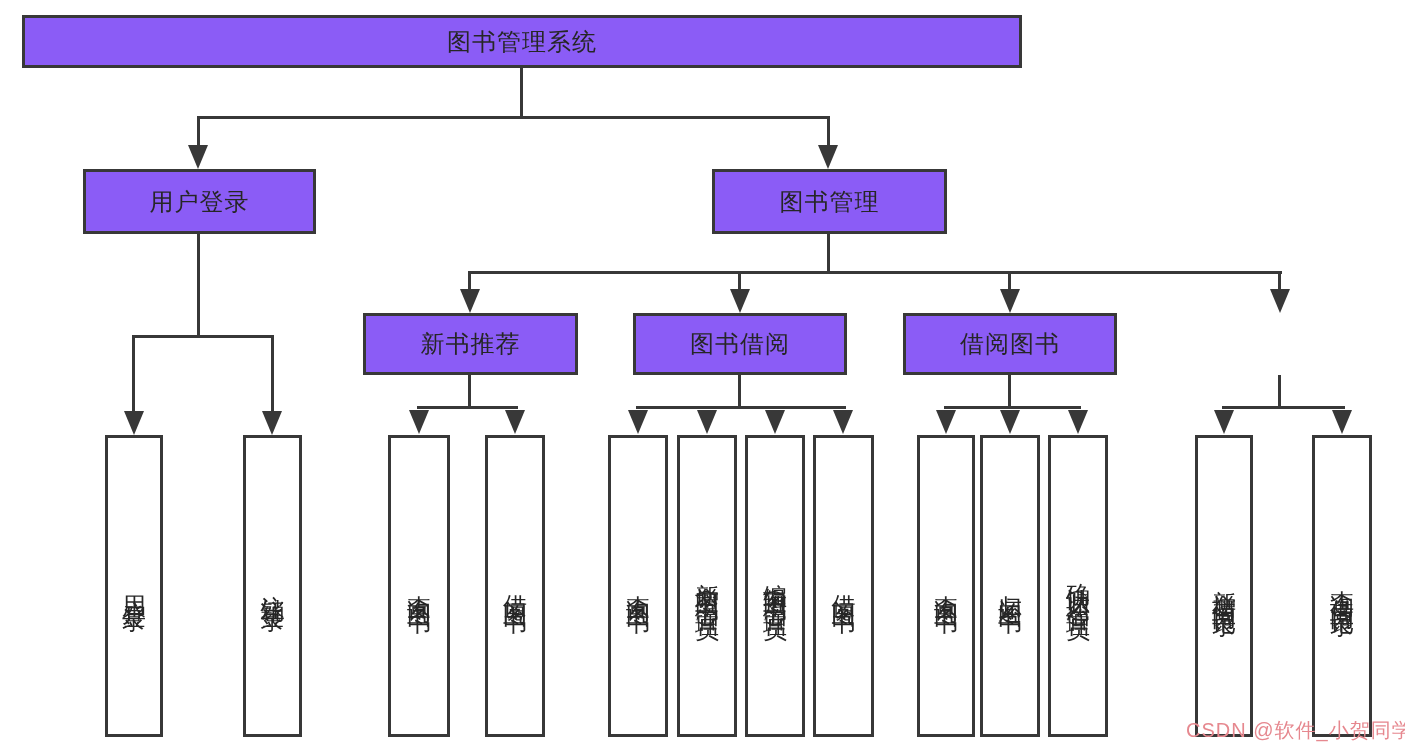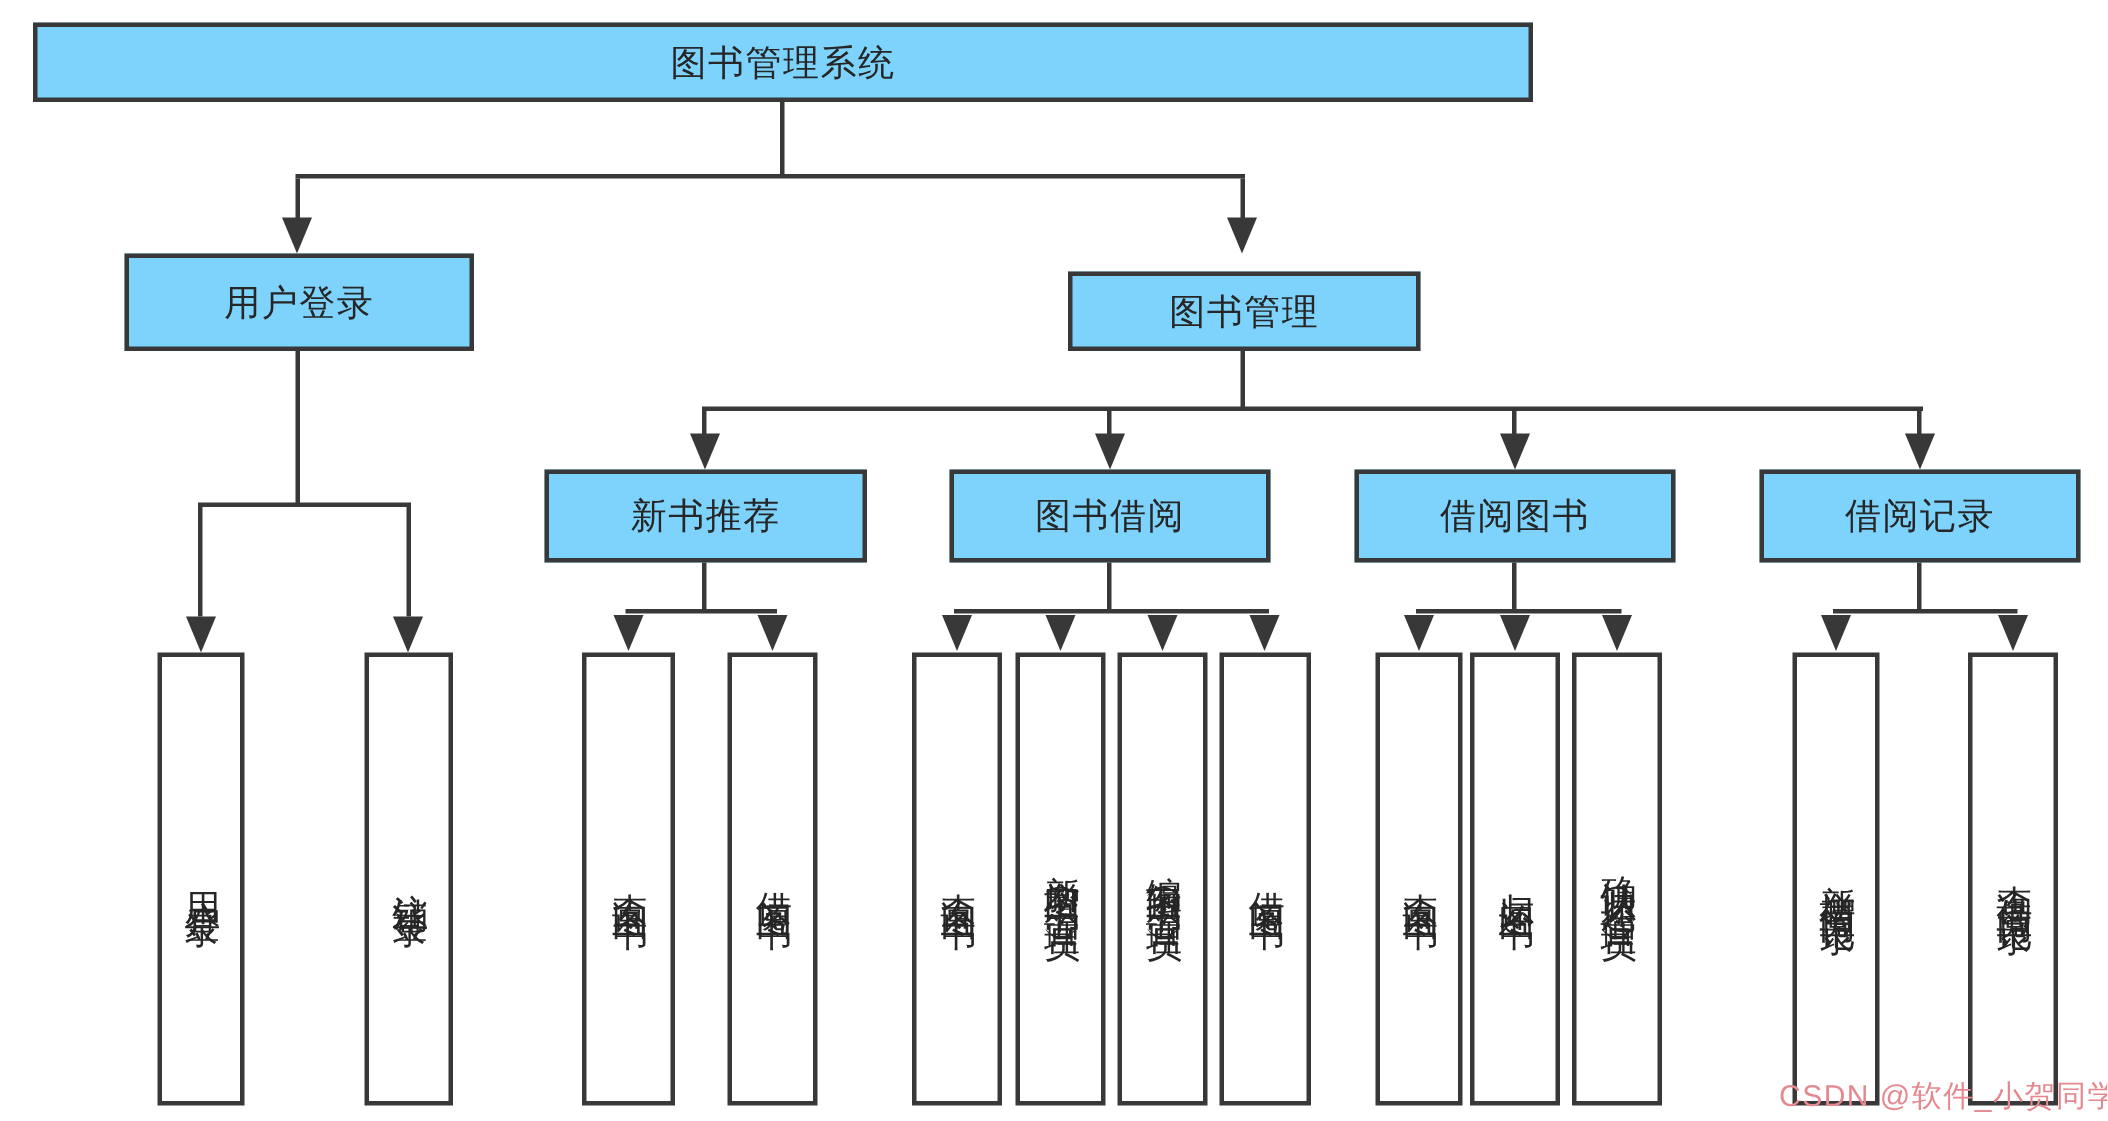--- a/index.html
+++ b/index.html
@@ -14,21 +14,21 @@
   #canvas{
     position:relative;
     width:1405px;height:747px;
     background:var(--background);
     overflow:hidden;
   }
   .hbox{
     position:absolute;
     box-sizing:border-box;
     border:3px solid var(--box-border);
-    background:#7dd3fc;
+    background:#8b5cf6;
     display:flex;align-items:center;justify-content:center;
     font-size:24px;color:var(--text);
     letter-spacing:1px;
     white-space:nowrap;
   }
   .vbox{
     position:absolute;
     top:435px;height:302px;
     box-sizing:border-box;
     border:3px solid var(--box-border);
@@ -64,21 +64,21 @@
   <div class="hbox" style="left:22px;top:15px;width:1000px;height:53px">图书管理系统</div>
 
   <div class="line" style="left:520px;top:68px;width:3px;height:50px"></div>
   <div class="line" style="left:197px;top:116px;width:633px;height:3px"></div>
   <div class="line" style="left:197px;top:119px;width:3px;height:28px"></div>
   <div class="arrow" style="left:188px;top:145px"></div>
   <div class="line" style="left:827px;top:119px;width:3px;height:28px"></div>
   <div class="arrow" style="left:818px;top:145px"></div>
 
   <div class="hbox" style="left:83px;top:169px;width:233px;height:65px">用户登录</div>
-  <div class="hbox" style="left:712px;top:181px;width:235px;height:53px">图书管理</div>
+  <div class="hbox" style="left:712px;top:169px;width:235px;height:65px">图书管理</div>
 
   <div class="line" style="left:197px;top:234px;width:3px;height:103px"></div>
   <div class="line" style="left:132px;top:335px;width:142px;height:3px"></div>
   <div class="line" style="left:132px;top:338px;width:3px;height:73px"></div>
   <div class="arrow" style="left:124px;top:411px"></div>
   <div class="line" style="left:271px;top:338px;width:3px;height:73px"></div>
   <div class="arrow" style="left:262px;top:411px"></div>
 
   <div class="vbox" style="left:105px;width:58px">用户登录</div>
   <div class="vbox" style="left:243px;width:59px">注销登录</div>
@@ -90,21 +90,20 @@
   <div class="line" style="left:738px;top:274px;width:3px;height:17px"></div>
   <div class="arrow" style="left:730px;top:289px"></div>
   <div class="line" style="left:1008px;top:274px;width:3px;height:17px"></div>
   <div class="arrow" style="left:1000px;top:289px"></div>
   <div class="line" style="left:1278px;top:274px;width:3px;height:17px"></div>
   <div class="arrow" style="left:1270px;top:289px"></div>
 
   <div class="hbox" style="left:633px;top:313px;width:214px;height:62px">图书借阅</div>
   <div class="hbox" style="left:363px;top:313px;width:215px;height:62px">新书推荐</div>
   <div class="hbox" style="left:903px;top:313px;width:214px;height:62px">借阅图书</div>
-  <div class="hbox" style="left:1173px;top:313px;width:214px;height:62px">借阅记录</div>
 
   <div class="line" style="left:468px;top:375px;width:3px;height:33px"></div>
   <div class="line" style="left:417px;top:406px;width:101px;height:3px"></div>
   <div class="arrow" style="left:409px;top:410px"></div>
   <div class="arrow" style="left:505px;top:410px"></div>
 
   <div class="line" style="left:738px;top:375px;width:3px;height:33px"></div>
   <div class="line" style="left:636px;top:406px;width:210px;height:3px"></div>
   <div class="arrow" style="left:628px;top:410px"></div>
   <div class="arrow" style="left:697px;top:410px"></div>

